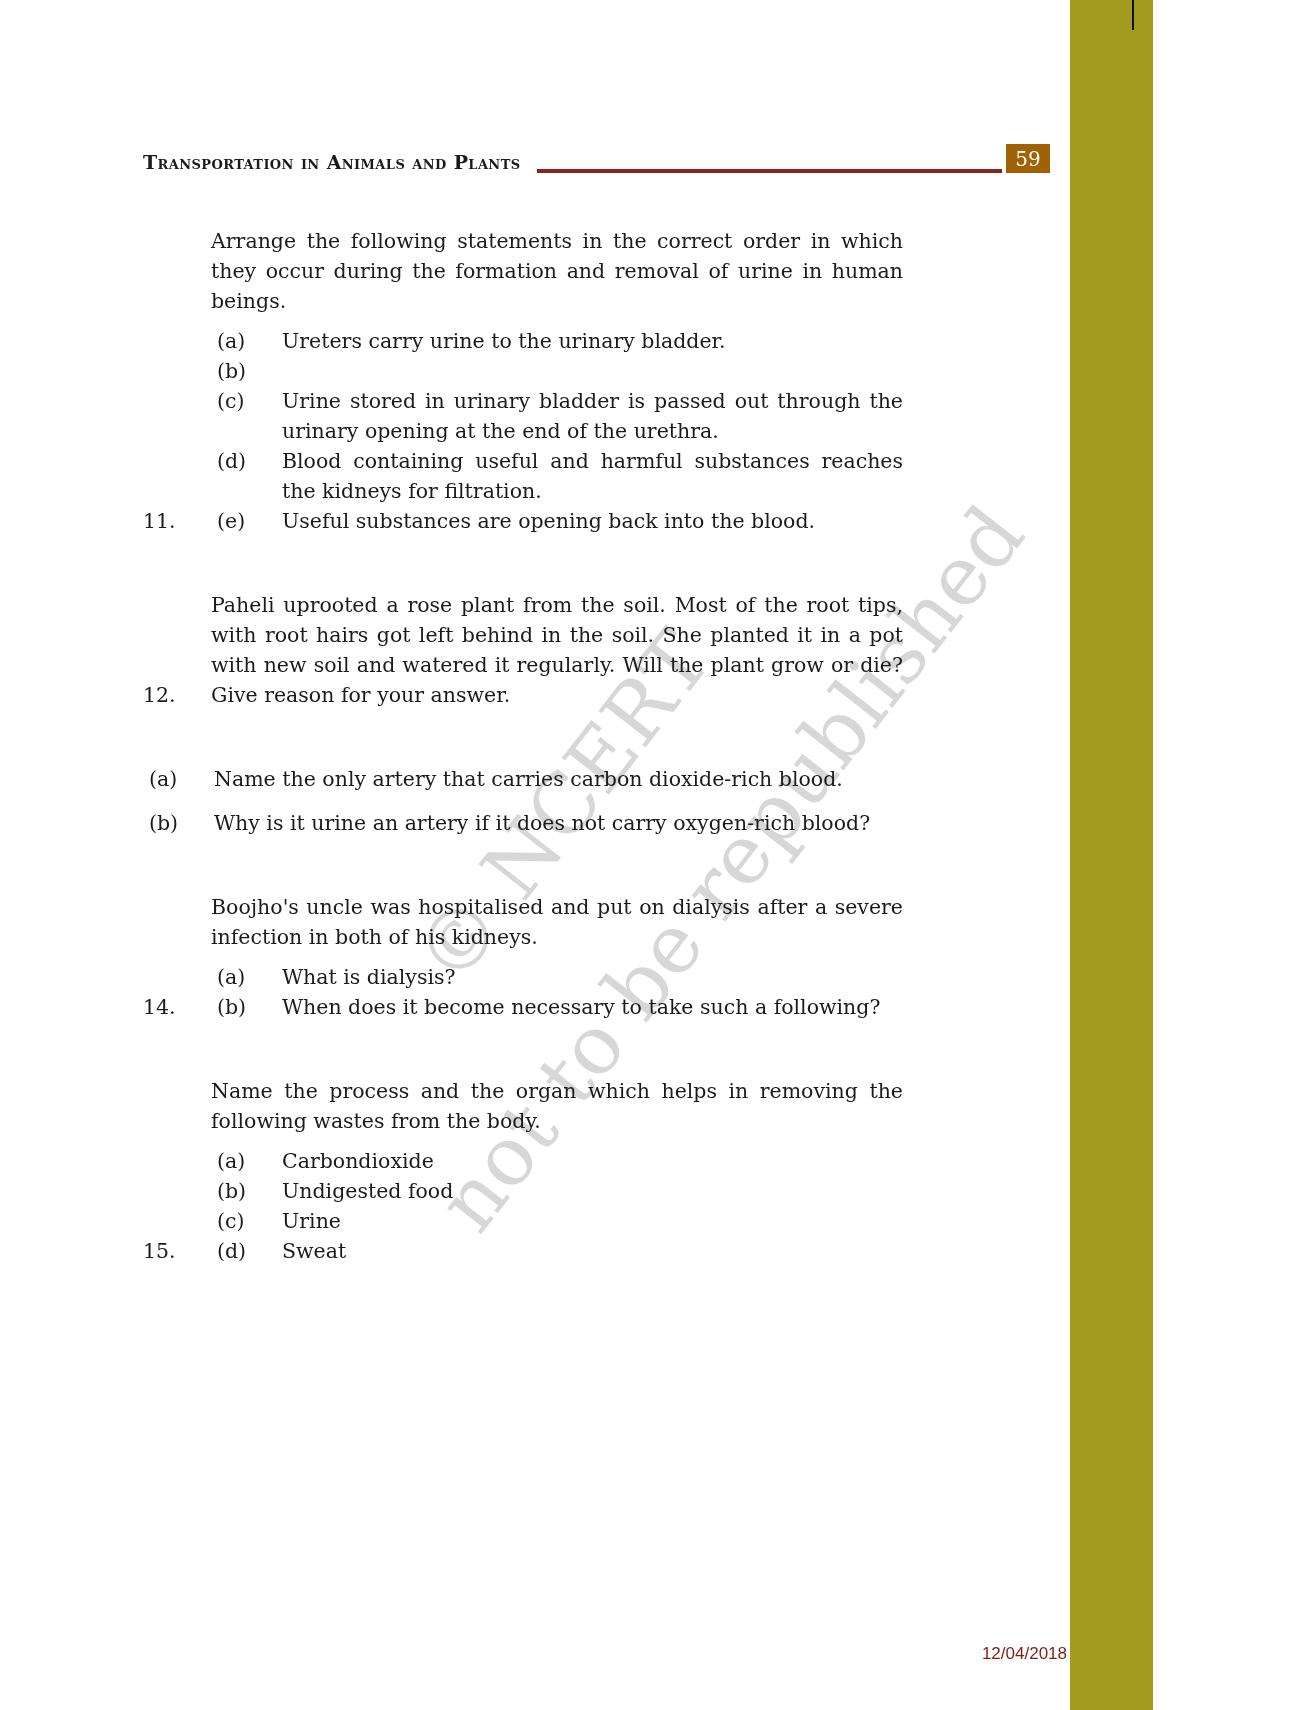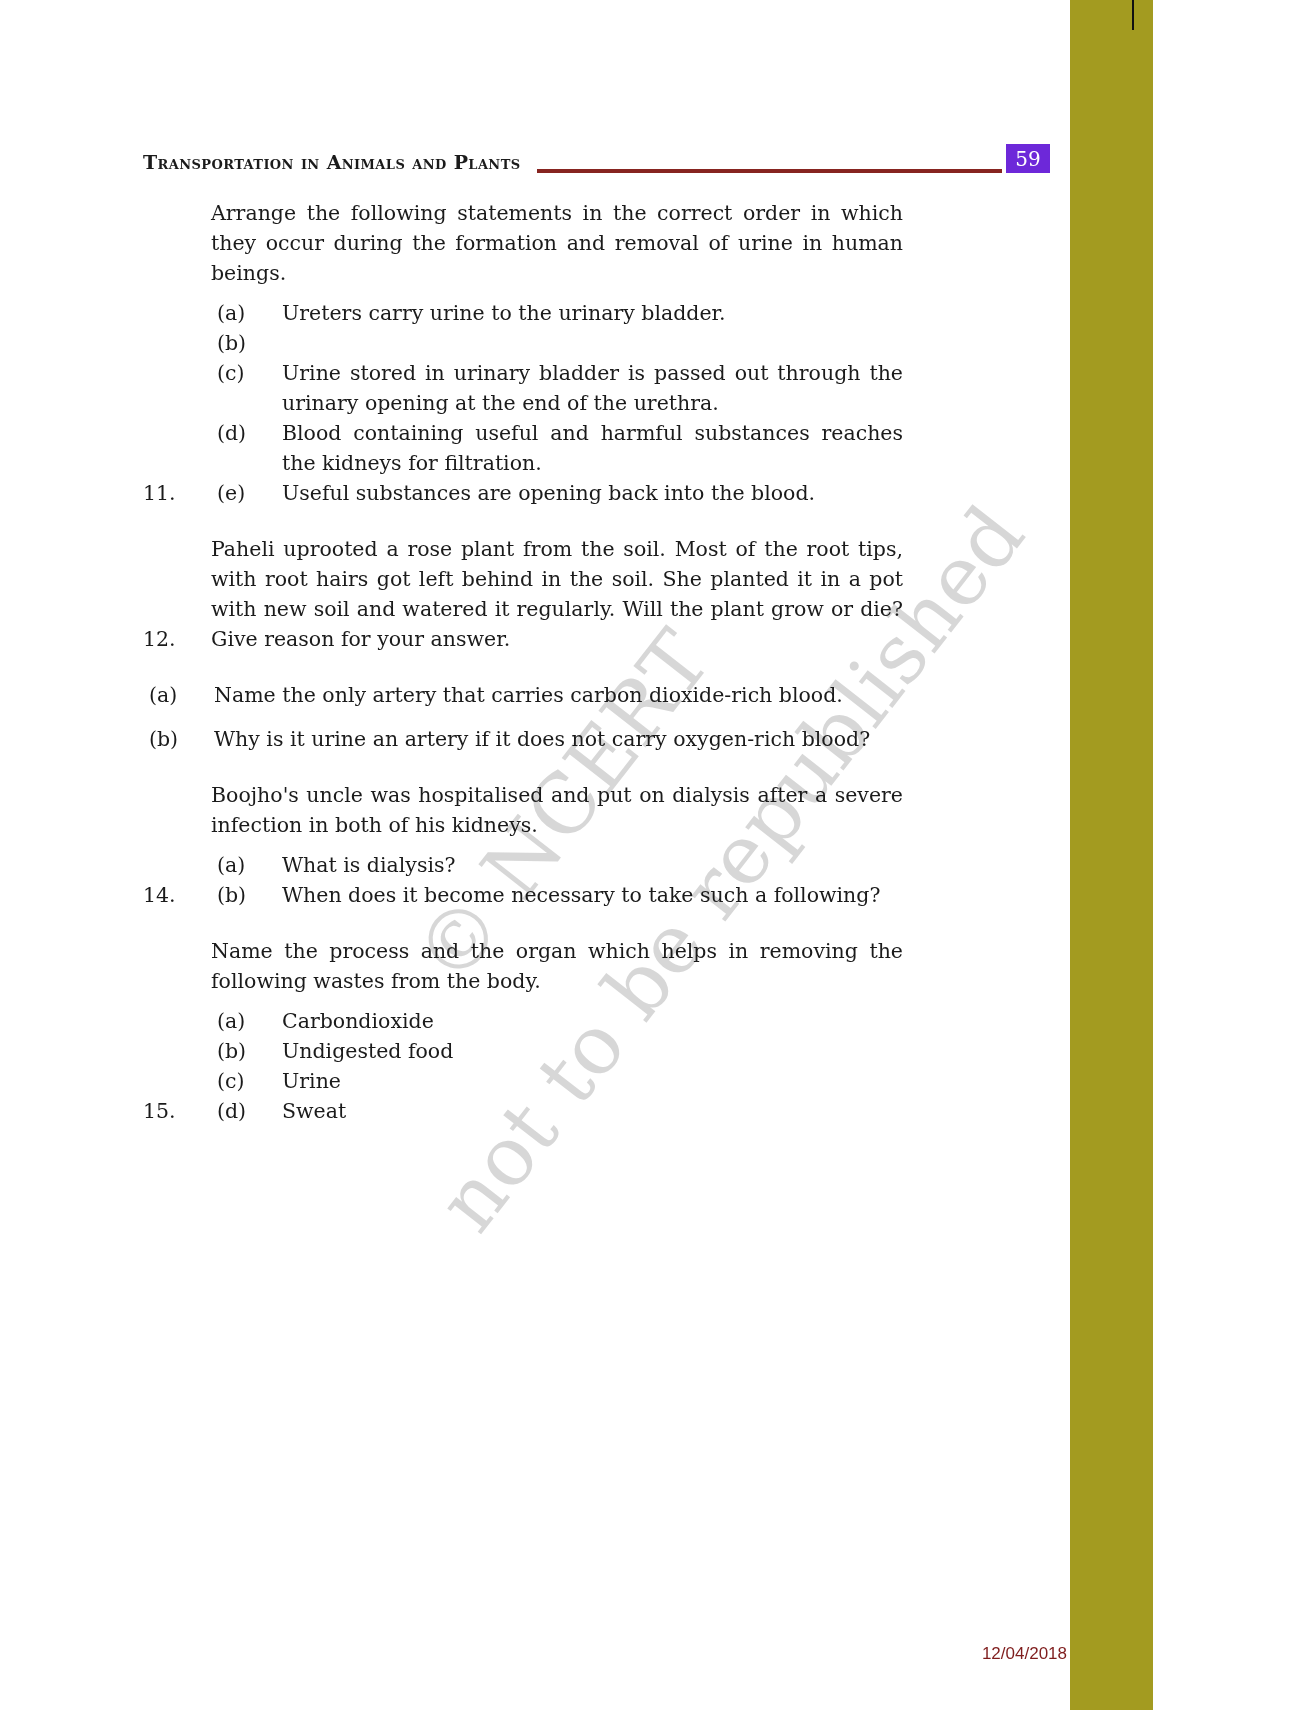--- a/index.html
+++ b/index.html
@@ -43,21 +43,21 @@
   .header-rule {
     flex: 1;
     height: 4px;
     background: #872420;
     margin-left: 16px;
     margin-right: 4px;
     margin-top: 4px;
   }
   .page-badge {
     width: 44px; height: 29px;
-    background: #6d28d9;
+    background: #a16207;
     color: #ffffff;
     display: flex; align-items: center; justify-content: center;
     font-size: 20px;
   }
 
   
   .watermark {
     position: absolute;
     left: 240px; top: 690px;
     width: 780px;
@@ -74,21 +74,21 @@
   
   .content {
     position: absolute; left: 143px; top: 198px;
     width: 760px;
     z-index: 2;
     font-size: 20.5px;
     line-height: 30px;
   }
   .question { display: flex; margin-bottom: 26px; align-items: flex-end; }
   .qnum { width: 68px; flex-shrink: 0; }
-  .qbody { flex: 1; text-align: justify; }
+  .qbody { flex: 1; text-align: justify; margin-top: 28px; }
   .options.gap { margin-top: 10px; }
   .option { display: flex; }
   .olabel { width: 71px; flex-shrink: 0; padding-left: 6px; }
   .otext { flex: 1; text-align: justify; }
   .options-spaced .option + .option { margin-top: 14px; }
 
   
   .footer-date {
     position: absolute;
     right: 246px; top: 1644px;

